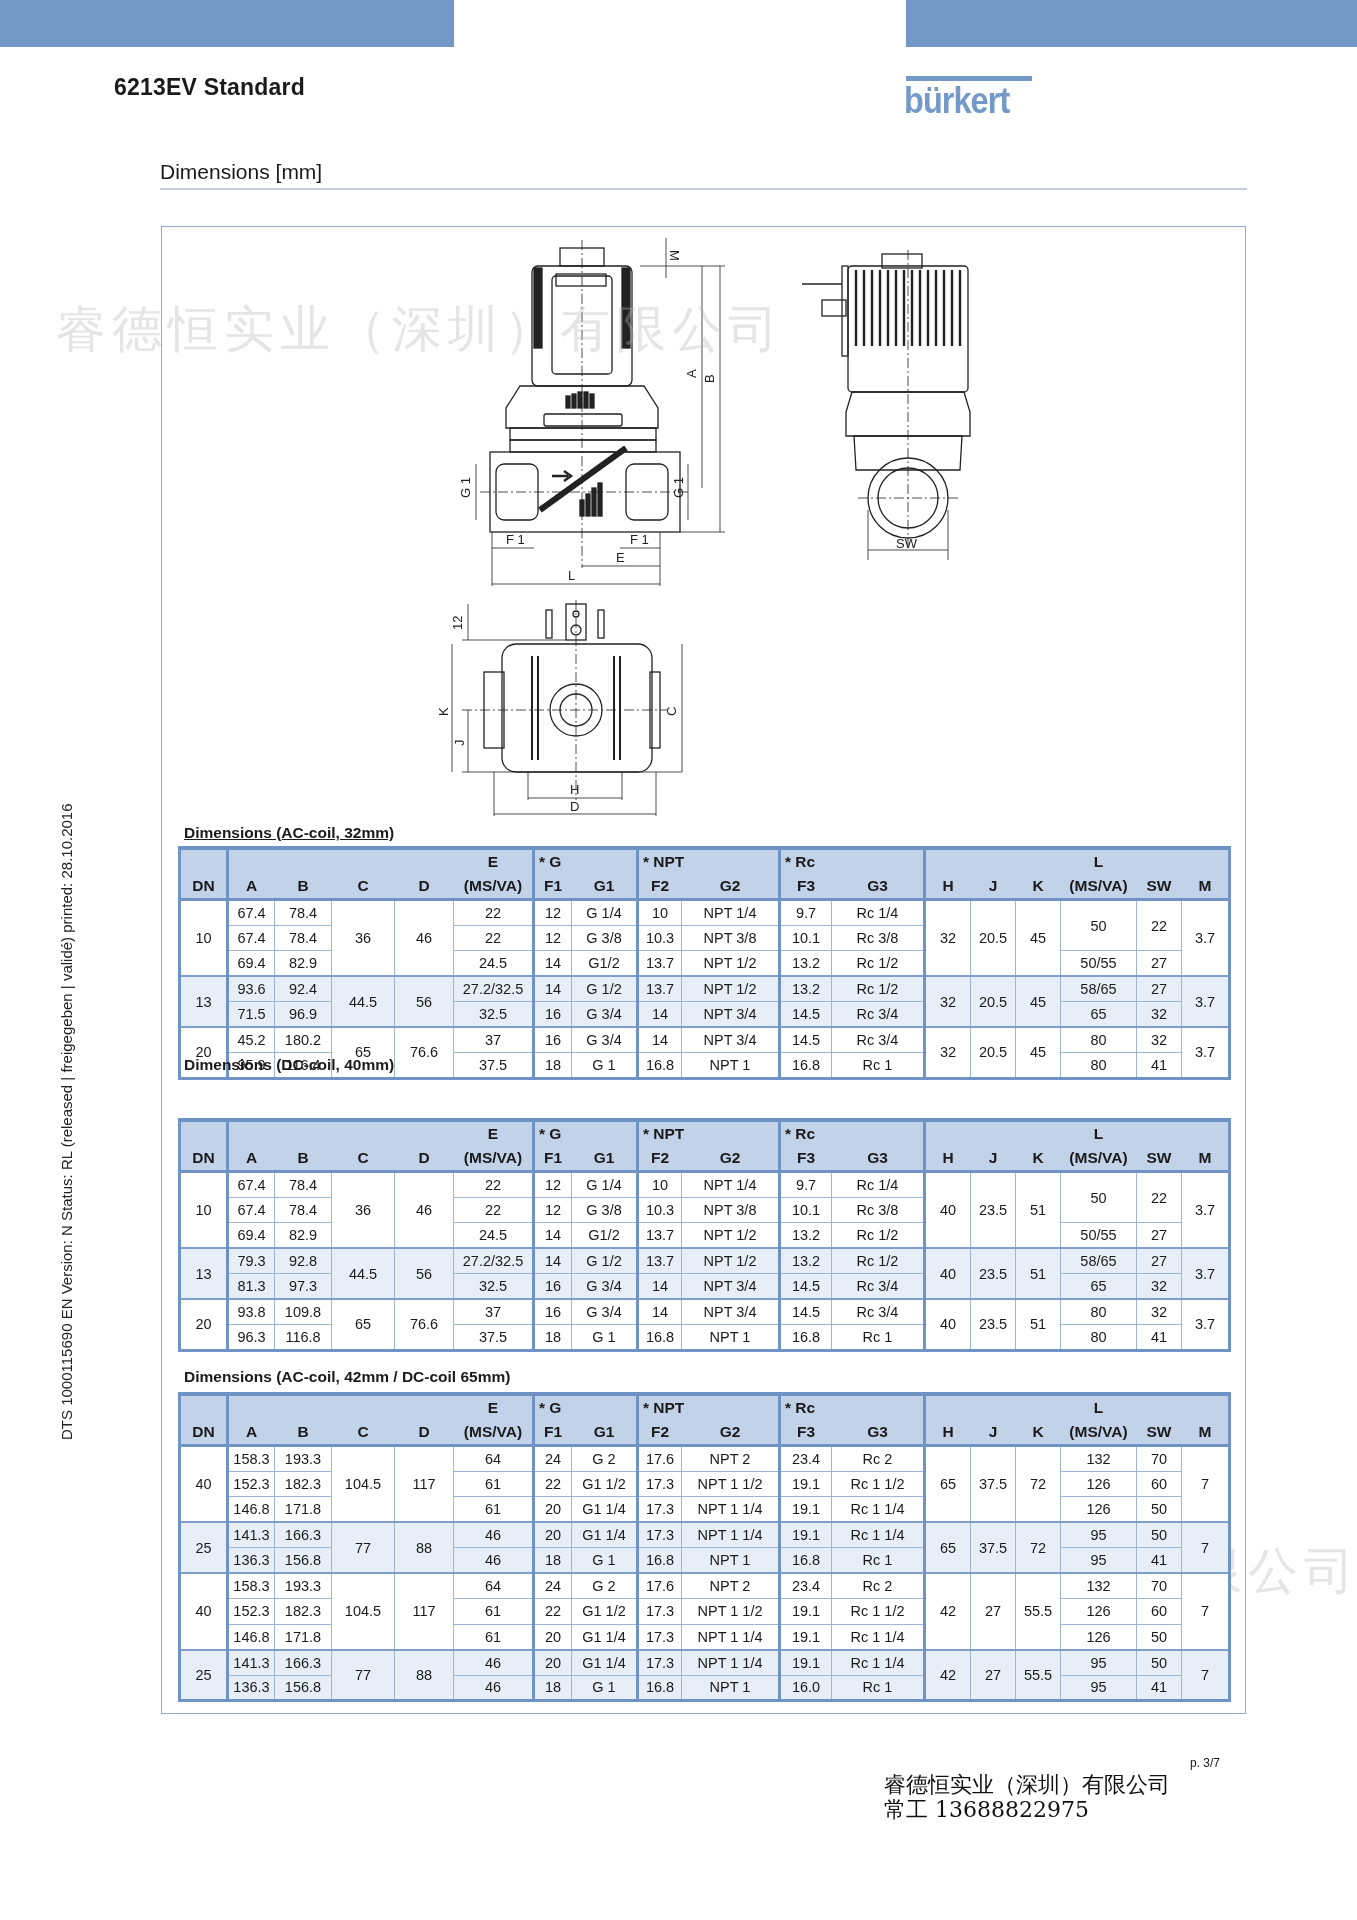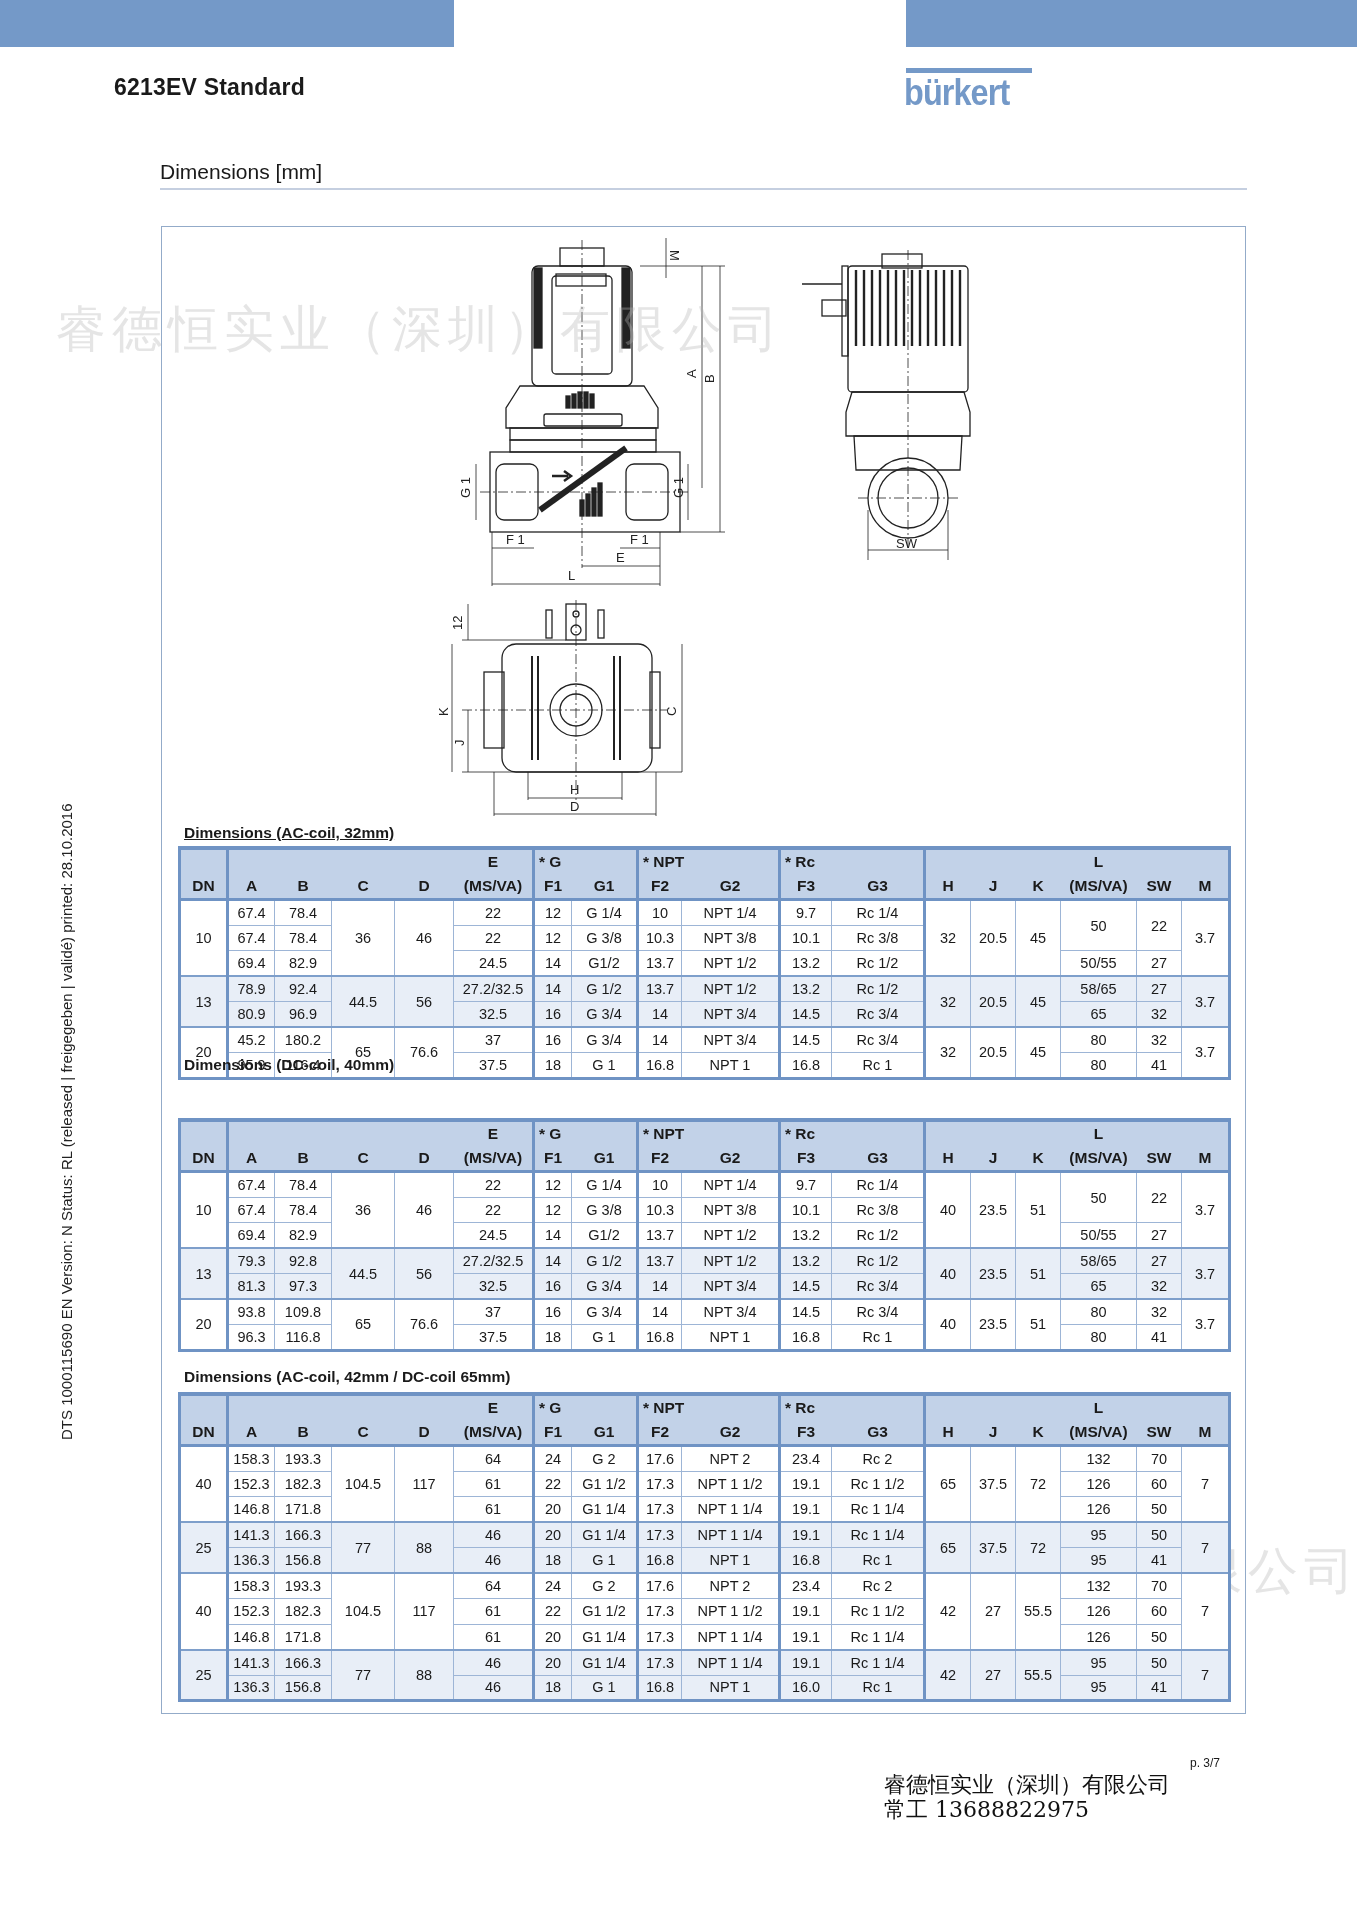--- a/index.html
+++ b/index.html
@@ -4,21 +4,21 @@
 <style>
   * { box-sizing: border-box; margin: 0; padding: 0; }
   html, body { width: 1357px; height: 1920px; background: #ffffff; overflow: hidden; }
   body { position: relative; font-family: "Liberation Sans", sans-serif; color: #1a1a1a; }
 
   .topbar { position: absolute; top: 0; height: 47px; background: #7499c8; }
   .topbar.left { left: 0; width: 454px; }
   .topbar.right { left: 906px; width: 451px; }
 
   .doc-title { position: absolute; left: 114px; top: 74px; font-size: 23px; font-weight: bold; letter-spacing: 0.2px; }
-  .logo { position: absolute; left: 906px; top: 68px; width: 126px; height: 50px; }
+  .logo { position: absolute; left: 906px; top: 76px; width: 126px; height: 50px; }
   .logo .bar { position: absolute; left: 0; top: 0; width: 126px; height: 5px; background: #7499c8; }
   .logo .word { position: absolute; left: -2px; top: 4px; font-size: 36px; font-weight: bold; color: #7499c8; letter-spacing: -1px; font-family: "Liberation Sans", sans-serif; transform: scaleX(0.9); transform-origin: left top; }
 
   .section-title { position: absolute; left: 160px; top: 160px; font-size: 21px; font-weight: normal; }
   .section-rule { position: absolute; left: 160px; top: 188px; width: 1087px; height: 2px; background: #c5cfe0; }
 
   .frame { position: absolute; left: 161px; top: 226px; width: 1085px; height: 1488px; border: 1.5px solid #93abc9; }
 
   .side-text { position: absolute; left: 58px; top: 1440px; transform: rotate(-90deg); transform-origin: left top; font-size: 15px; white-space: nowrap; color: #222; }
 
@@ -309,40 +309,40 @@
         <td>NPT 1/2</td>
         <td class="gsep">13.2</td>
         <td>Rc 1/2</td>
         <td>50/55</td>
         <td>27</td>
       </tr>
     </tbody>
     <tbody class="shade">
       <tr>
         <td rowspan="2">13</td>
-        <td class="gsep">78.9</td>
+        <td class="gsep">93.6</td>
         <td>92.4</td>
         <td rowspan="2">44.5</td>
         <td rowspan="2">56</td>
         <td>27.2/32.5</td>
         <td class="gsep">14</td>
         <td>G 1/2</td>
         <td class="gsep">13.7</td>
         <td>NPT 1/2</td>
         <td class="gsep">13.2</td>
         <td>Rc 1/2</td>
         <td class="gsep" rowspan="2">32</td>
         <td rowspan="2">20.5</td>
         <td rowspan="2">45</td>
         <td>58/65</td>
         <td>27</td>
         <td rowspan="2">3.7</td>
       </tr>
       <tr>
-        <td class="gsep">80.9</td>
+        <td class="gsep">71.5</td>
         <td>96.9</td>
         <td>32.5</td>
         <td class="gsep">16</td>
         <td>G 3/4</td>
         <td class="gsep">14</td>
         <td>NPT 3/4</td>
         <td class="gsep">14.5</td>
         <td>Rc 3/4</td>
         <td>65</td>
         <td>32</td>

